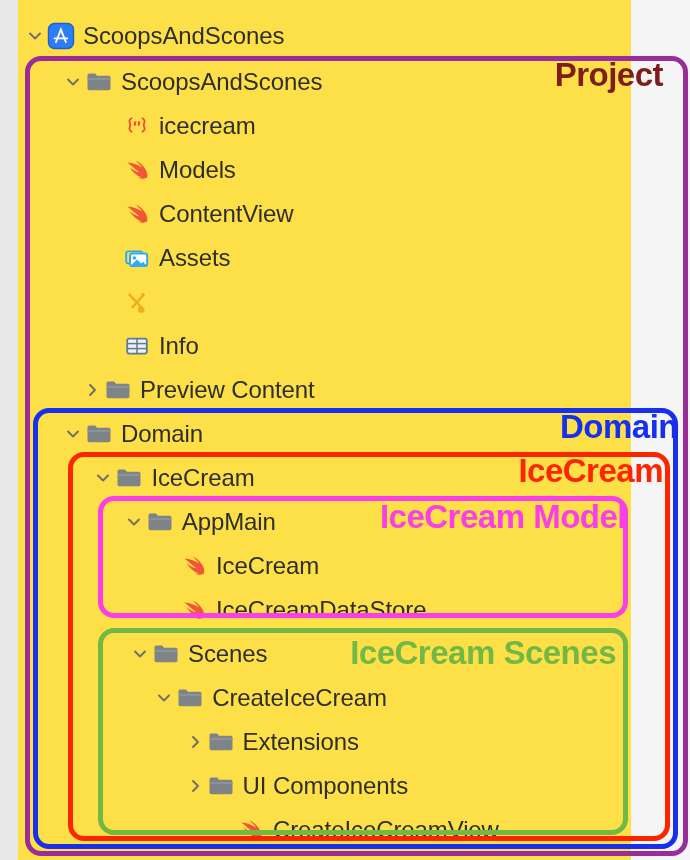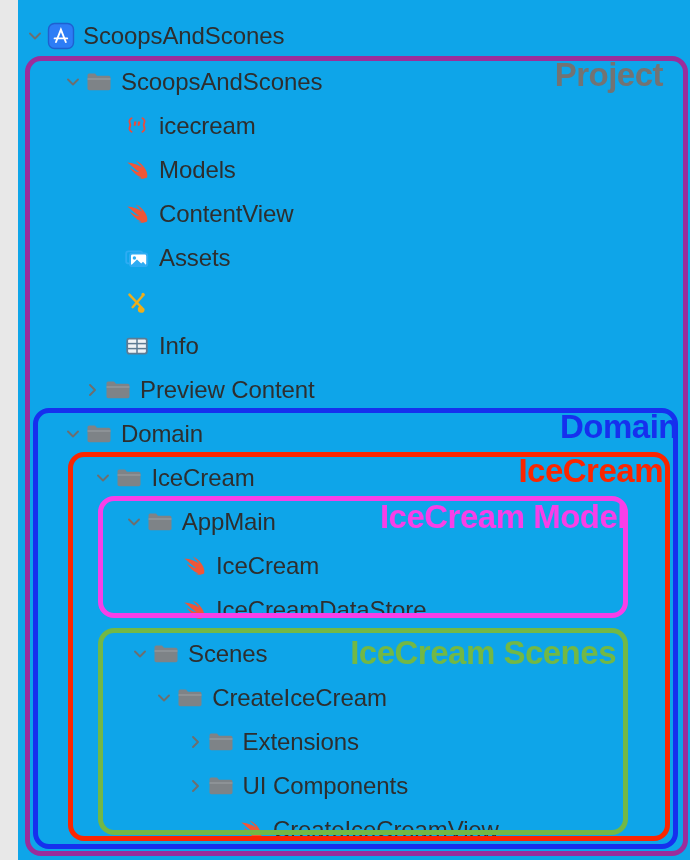--- a/index.html
+++ b/index.html
@@ -19,22 +19,22 @@
   
   #gutter {
     position: absolute;
     left: 0; top: 0;
     width: 18px; height: 860px;
     background: #e8e8e8;
   }
   #tree {
     position: absolute;
     left: 18px; top: 0;
-    width: 672px; height: 860px;
-    background: #0ea5e9;
+    width: 613px; height: 860px;
+    background: #fde047;
   }
 
   
   .row {
     position: absolute;
     left: 0;
     height: 44px;
     display: flex;
     align-items: center;
     white-space: nowrap;
@@ -359,19 +359,19 @@
       </div>
 
   </div>
 
   <div class="anno" id="box-project" style="left: 25px; top: 56px; width: 663px; height: 800px; border-color: rgb(155, 45, 155);"></div>
   <div class="anno" id="box-domain" style="left: 33px; top: 408px; width: 645px; height: 441px; border-color: rgb(22, 48, 238);"></div>
   <div class="anno" id="box-icecream" style="left: 68px; top: 452px; width: 602px; height: 389px; border-color: rgb(251, 38, 0);"></div>
   <div class="anno" id="box-model" style="left: 98px; top: 496px; width: 530px; height: 122px; border-color: rgb(248, 63, 232);"></div>
   <div class="anno" id="box-scenes" style="left: 98px; top: 628px; width: 530px; height: 207px; border-color: rgb(114, 184, 69);"></div>
 
-  <div class="anno-label" id="lab-project" style="color: #737373; right: 27px; top: 58px;">Project</div>
+  <div class="anno-label" id="lab-project" style="color: #7f1d1d; right: 27px; top: 58px;">Project</div>
   <div class="anno-label" id="lab-domain" style="color: rgb(22, 48, 238); right: 12px; top: 410px;">Domain</div>
   <div class="anno-label" id="lab-icecream" style="color: rgb(251, 38, 0); right: 27px; top: 454px;">IceCream</div>
   <div class="anno-label" id="lab-model" style="color: rgb(248, 63, 232); right: 64px; top: 500px;">IceCream Model</div>
   <div class="anno-label" id="lab-scenes" style="color: rgb(114, 184, 69); right: 74px; top: 636px;">IceCream Scenes</div>
 
 </div>
 
 </body></html>

